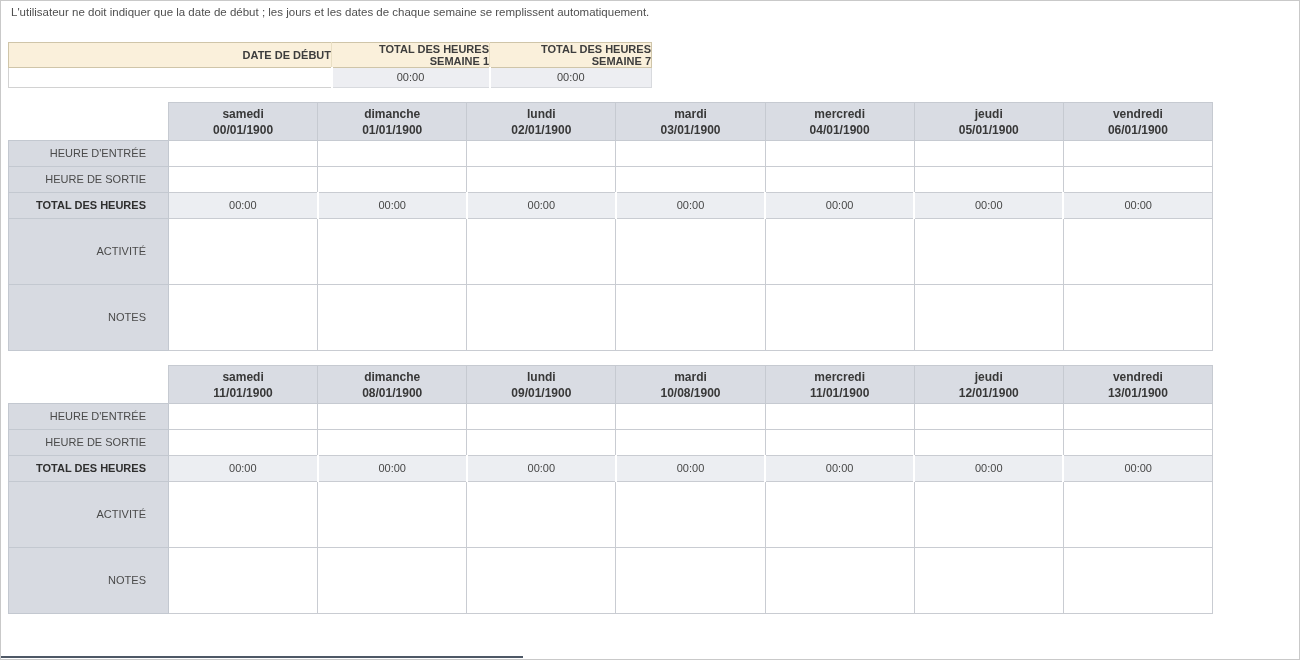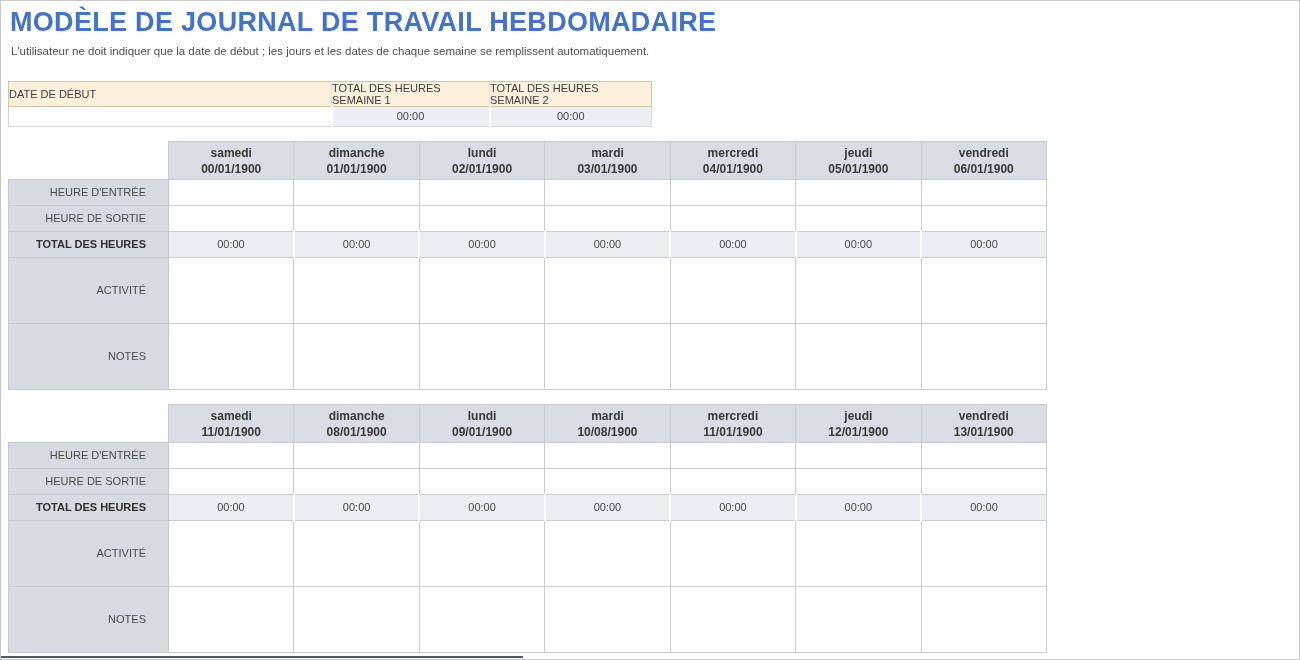--- a/index.html
+++ b/index.html
@@ -32,24 +32,24 @@
   table.summary {
     border-collapse: collapse;
     table-layout: fixed;
     margin: 22px 0 0 0;
   }
   table.summary th {
     background: #FAF0DB;
     border: 1px solid #cfc5a9;
     border-right: 1px solid #e9dfc4;
     font-size: 11px;
-    font-weight: normal;
+    font-weight: bold;
     color: #3d3d3d;
     height: 21px;
-    text-align: left;
+    text-align: right;
   }
   table.summary th:last-child { border-right: 1px solid #cfc5a9; }
   table.summary td {
     height: 20px;
     font-size: 11px;
     color: #454545;
     text-align: center;
   }
   td.sum-date-input {
     background: #ffffff;
@@ -60,21 +60,21 @@
     background: #EDEEF2;
     border: 1px solid #d8dade;
     border-left: 2px solid #ffffff;
     border-top: none;
   }
 
   
   table.week {
     border-collapse: collapse;
     table-layout: fixed;
-    width: 1039px;
+    width: 1205px;
     margin-top: 14px;
   }
   .week col.c-label { width: 160px; }
   .week td, .week th { overflow: hidden; }
 
   .week .corner { border: none; background: #ffffff; }
 
   .week th.day-head {
     background: #D9DCE3;
     border: 1px solid #c6cad1;
@@ -130,34 +130,33 @@
     width: 522px;
     height: 2px;
     background: #4e5866;
   }
 </style>
 </head>
 <body>
 
 <div class="container">
 
-  <h1 class="page-title">MODÈLE DE JOURNAL DE TRAVAIL HEBDOMADAIRE</h1>
   <div class="subtitle">L'utilisateur ne doit indiquer que la date de début ; les jours et les dates de chaque semaine se remplissent automatiquement.</div>
 
   <table class="summary">
     <colgroup>
         <col style="width:323px">
         <col style="width:158px">
         <col style="width:162px">
       </colgroup>
     <tbody>
         <tr>
       <th>DATE DE DÉBUT</th>
       <th>TOTAL DES HEURES SEMAINE 1</th>
-      <th>TOTAL DES HEURES SEMAINE 2</th>
+      <th>TOTAL DES HEURES SEMAINE 7</th>
     </tr>
     <tr>
       <td class="sum-date-input"></td>
       <td class="sum-total">00:00</td>
       <td class="sum-total">00:00</td>
     </tr>
   </tbody>
     </table>
 
   <table class="week">

